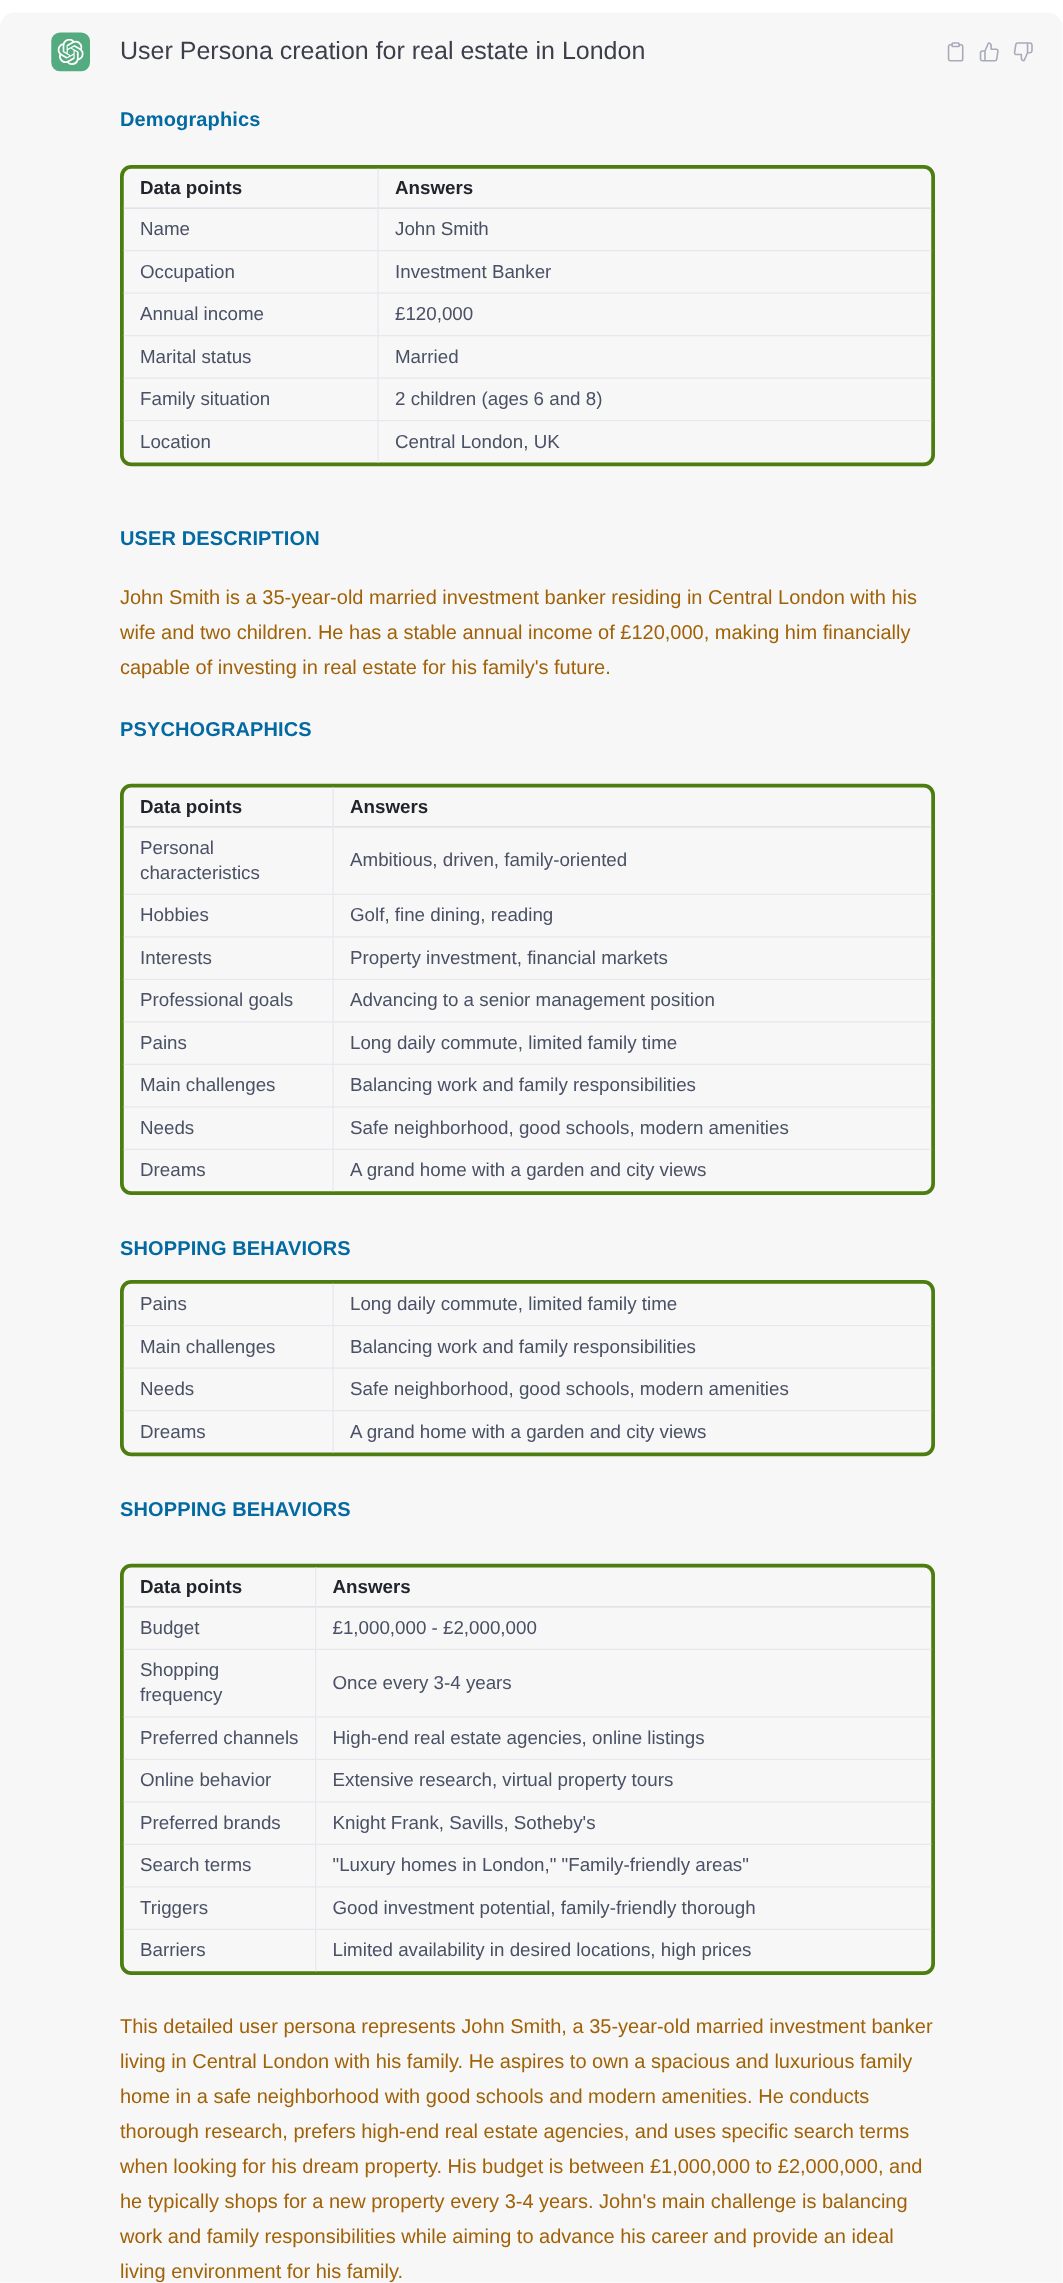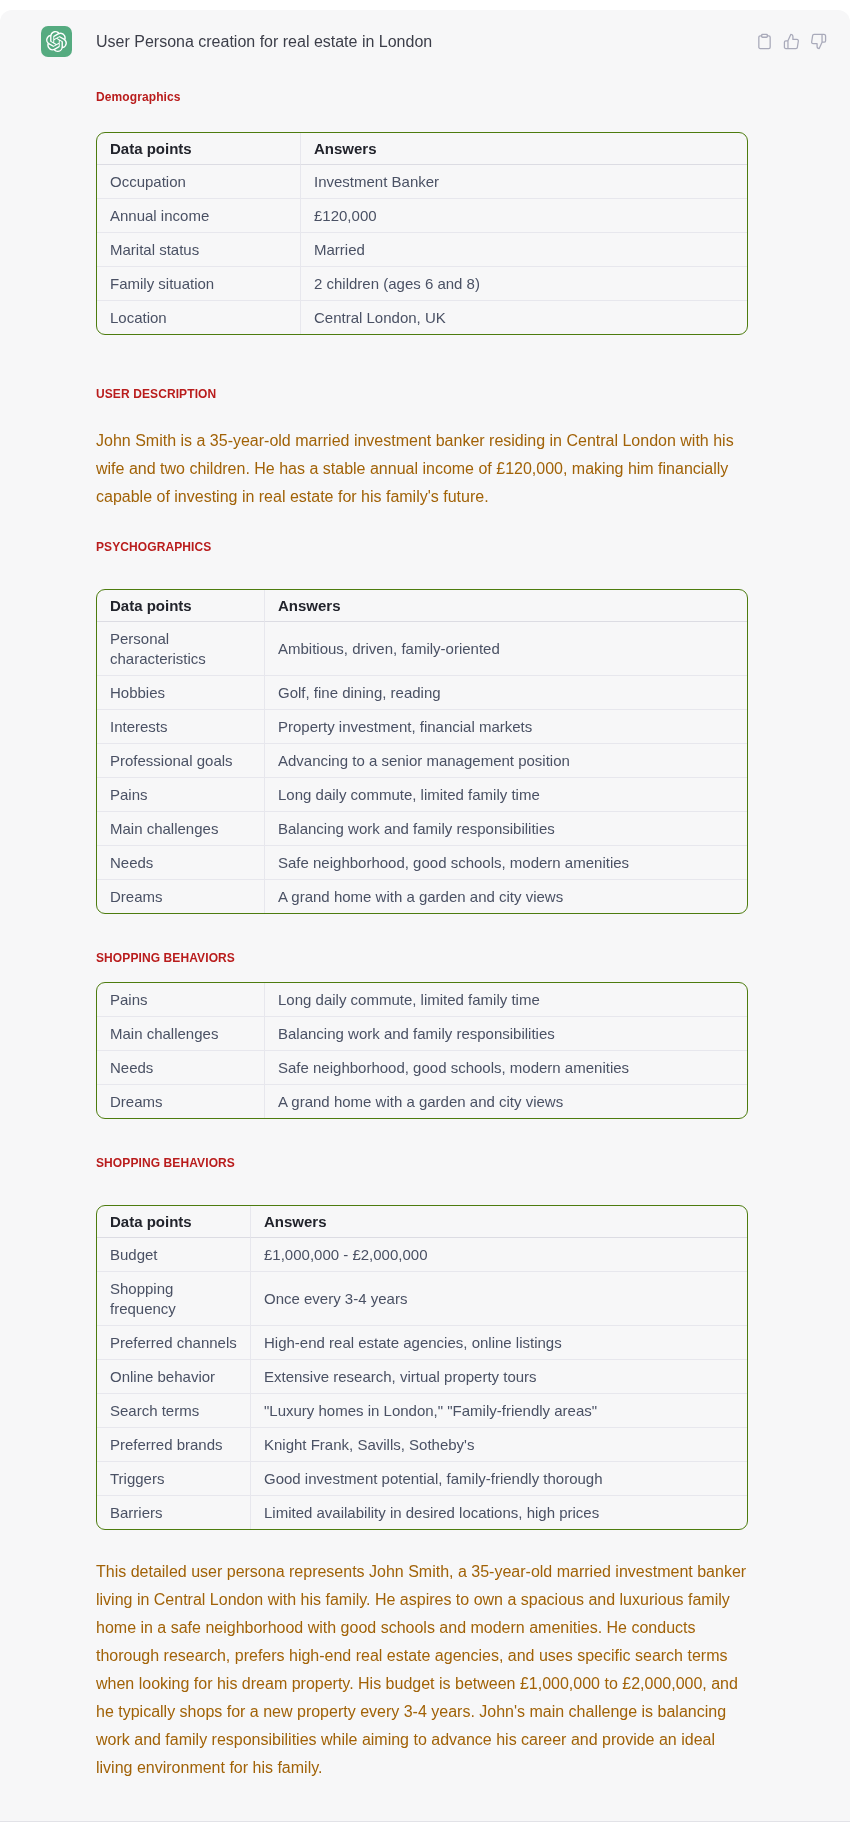--- a/index.html
+++ b/index.html
@@ -19,41 +19,41 @@
   }
   .msg { display:flex; align-items:flex-start; }
   .avatar {
     width:31px; height:31px; flex-shrink:0;
     border-radius:7px; background:#55ab80;
     display:flex; align-items:center; justify-content:center;
   }
   .avatar svg { width:21px; height:21px; fill:#ffffff; }
   .msg-body { flex:1; margin-left:24px; min-width:0; }
   .title-row { display:flex; align-items:center; justify-content:space-between; height:31px; }
-  .title { font-size:16px; color:#3c3e49; }
+  .title { font-size:20px; color:#3c3e49; }
   .actions { display:flex; align-items:center; gap:10px; margin-right:-1px; }
   .icon-btn {
     background:none; border:none; padding:0; cursor:pointer;
     color:#a9aaba; display:flex; align-items:center;
   }
   .icon-btn svg { width:17px; height:17px; stroke:currentColor; fill:none;
     stroke-width:1.8; stroke-linecap:round; stroke-linejoin:round; }
   .content { max-width:652px; }
-  h3.sec { font-size:12px; line-height:20px; font-weight:700; color:#b91c1c; letter-spacing:.1px; }
+  h3.sec { font-size:16px; line-height:20px; font-weight:700; color:#0369a1; letter-spacing:.1px; }
   .h-demo  { margin-top:30px; }
   .h-udesc { margin-top:49px; }
   .h-psych { margin-top:26px; }
   .h-shop1 { margin-top:34px; }
   .h-shop2 { margin-top:34px; }
   p.body-text { font-size:16px; line-height:28px; color:#a16207; }
   .p-desc    { margin-top:23px; }
   .p-summary { margin-top:28px; }
   table.t {
     width:100%; border-collapse:separate; border-spacing:0;
-    border:1px solid #4d7c0f; border-radius:9px;
+    border:3px solid #4d7c0f; border-radius:9px;
     background:transparent;
   }
   .t-demo  { margin-top:25px; }
   .t-psych { margin-top:32px; }
   .t-shop1 { margin-top:14px; }
   .t-shop2 { margin-top:32px; }
   table.t th, table.t td {
     font-size:15px; line-height:20px; text-align:left; vertical-align:middle;
     padding:6.5px 13px;
   }
@@ -114,20 +114,24 @@
         <h3 class="sec h-demo">Demographics</h3>
         <table class="t t-demo">
           <thead>
               <tr>
             <th>Data points</th>
             <th>Answers</th>
           </tr>
             </thead>
           <tbody>
               <tr>
+                <td>Name</td>
+                <td>John Smith</td>
+              </tr>
+              <tr>
                 <td>Occupation</td>
                 <td>Investment Banker</td>
               </tr>
               <tr>
                 <td>Annual income</td>
                 <td>£120,000</td>
               </tr>
               <tr>
                 <td>Marital status</td>
                 <td>Married</td>
@@ -231,26 +235,26 @@
               </tr>
               <tr>
                 <td>Preferred channels</td>
                 <td>High-end real estate agencies, online listings</td>
               </tr>
               <tr>
                 <td>Online behavior</td>
                 <td>Extensive research, virtual property tours</td>
               </tr>
               <tr>
+                <td>Preferred brands</td>
+                <td>Knight Frank, Savills, Sotheby's</td>
+              </tr>
+              <tr>
                 <td>Search terms</td>
                 <td>"Luxury homes in London," "Family-friendly areas"</td>
-              </tr>
-              <tr>
-                <td>Preferred brands</td>
-                <td>Knight Frank, Savills, Sotheby's</td>
               </tr>
               <tr>
                 <td>Triggers</td>
                 <td>Good investment potential, family-friendly thorough</td>
               </tr>
               <tr>
                 <td>Barriers</td>
                 <td>Limited availability in desired locations, high prices</td>
               </tr>
             </tbody>

